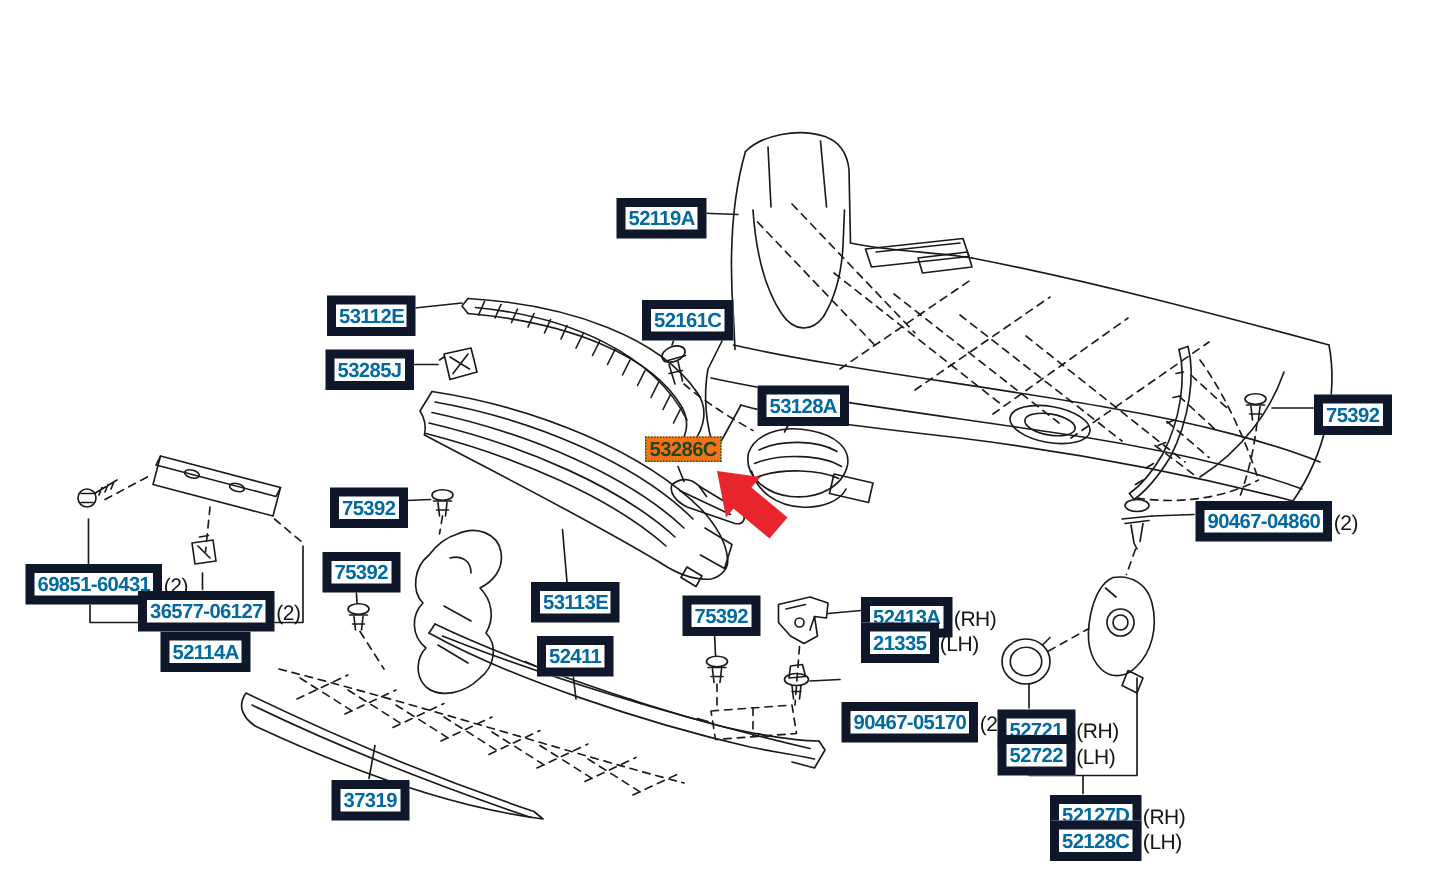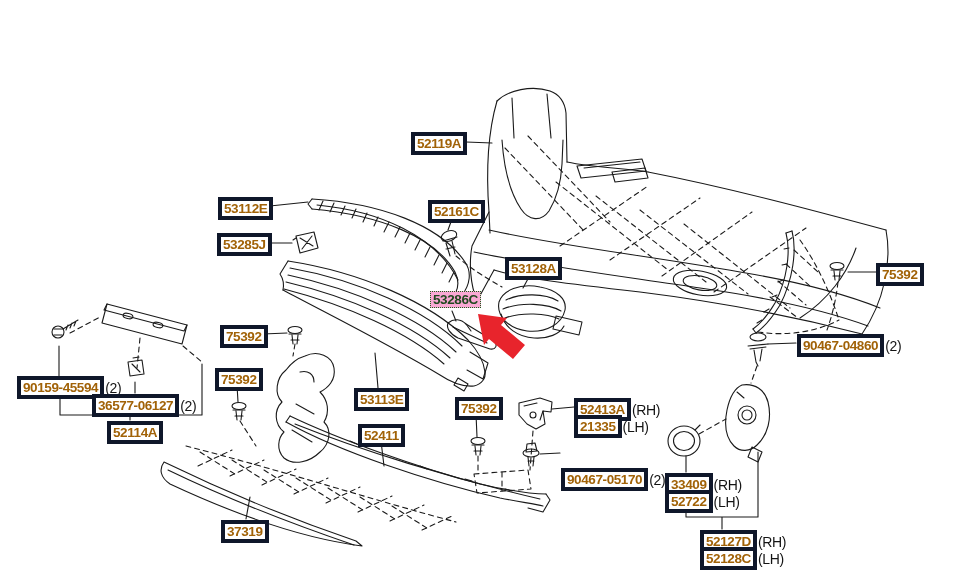--- a/index.html
+++ b/index.html
@@ -6,26 +6,26 @@
   body{
     width:956px;height:588px;position:relative;overflow:hidden;
     background:#ffffff;font-family:"Liberation Sans",sans-serif;
   }
   #stage{position:absolute;left:0;top:0;width:956px;height:588px;}
   svg{position:absolute;left:0;top:0;}
   .lbl{
     position:absolute;display:flex;align-items:center;white-space:nowrap;z-index:6;
   }
   .box{
-    display:inline-block;border:4px solid #0f172a;background:#ffffff;
-    color:#a16207;font-weight:bold;font-size:13.5px;line-height:15px;
+    display:inline-block;border:6px solid #0f172a;background:#ffffff;
+    color:#0369a1;font-weight:bold;font-size:13.5px;line-height:15px;
     padding:0 2px;letter-spacing:-0.4px;
   }
   .hl .box{
-    background:#f9a8d4;color:#20481f;border:1px dotted #1c641c;
+    background:#f97316;color:#20481f;border:1px dotted #1c641c;
   }
   .sfx{
     color:#141414;font-size:14px;font-weight:400;line-height:16px;margin-left:1px;
     letter-spacing:-0.3px;
   }
 </style>
 </head>
 <body>
 
 <div id="stage">
@@ -244,21 +244,21 @@
 
 <div class="lbl" style="left:220px;top:325px">
   <span class="box">75392</span>
 </div>
 
 <div class="lbl" style="left:215px;top:368px">
   <span class="box">75392</span>
 </div>
 
 <div class="lbl" style="left:17px;top:376px">
-  <span class="box">90159-45594</span>
+  <span class="box">69851-60431</span>
   <span class="sfx">(2)</span>
 </div>
 
 <div class="lbl" style="left:92px;top:394px">
   <span class="box">36577-06127</span>
   <span class="sfx">(2)</span>
 </div>
 
 <div class="lbl" style="left:107px;top:421px">
   <span class="box">52114A</span>
@@ -298,21 +298,21 @@
 <div class="lbl" style="left:876px;top:263px">
   <span class="box">75392</span>
 </div>
 
 <div class="lbl" style="left:797px;top:334px">
   <span class="box">90467-04860</span>
   <span class="sfx">(2)</span>
 </div>
 
 <div class="lbl" style="left:665px;top:473px">
-  <span class="box">33409</span>
+  <span class="box">52721</span>
   <span class="sfx">(RH)</span>
 </div>
 
 <div class="lbl" style="left:665px;top:490px">
   <span class="box">52722</span>
   <span class="sfx">(LH)</span>
 </div>
 
 <div class="lbl" style="left:700px;top:530px">
   <span class="box">52127D</span>

